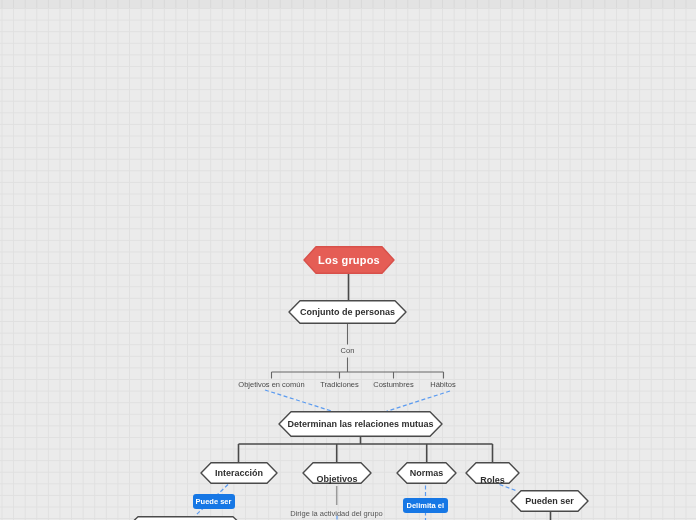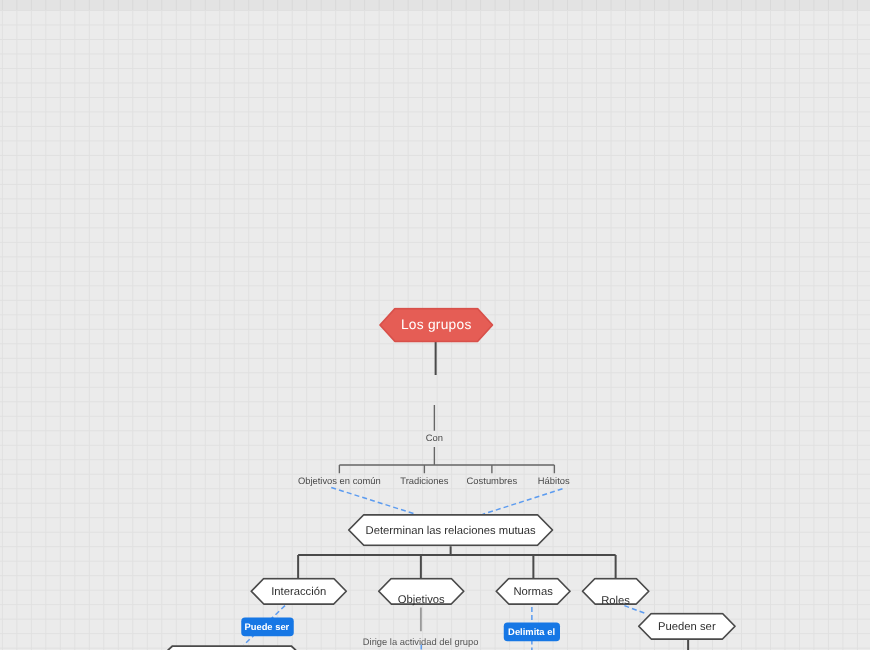--- a/index.html
+++ b/index.html
@@ -14,21 +14,21 @@
   .top-strip{position:absolute;left:0;top:0;width:100%;height:8px;background:rgba(0,0,0,0.03);z-index:0;}
   #lines{position:absolute;left:0;top:0;z-index:1;}
   #lines path{fill:none;}
   .branch-dark{stroke:#4a4a4a;stroke-width:1.6;}
   .branch-mid{stroke:#666666;stroke-width:1.1;}
   .branch-light{stroke:#9a9a9a;stroke-width:1.5;}
   .relation{stroke:var(--relation-line,#5b9bf0);stroke-width:1.2;stroke-dasharray:4 2.5;}
   .hex{position:absolute;display:flex;align-items:center;justify-content:center;z-index:2;cursor:pointer;}
   .hex-svg{position:absolute;left:0;top:0;}
   .hex-svg polygon{fill:var(--fill,#ffffff);stroke:var(--border,#4a4a4a);stroke-width:1.4;stroke-linejoin:round;}
-  .hex-label{position:relative;font-size:9px;font-weight:normal;color:#2f2f2f;white-space:nowrap;z-index:1;}
+  .hex-label{position:relative;font-size:9px;font-weight:bold;color:#2f2f2f;white-space:nowrap;z-index:1;}
   .hex.root-node .hex-label{font-size:11px;color:#ffffff;letter-spacing:0.2px;}
   .tlabel{position:absolute;transform:translateX(-50%);font-size:7.5px;color:#4a4a4a;white-space:nowrap;z-index:2;}
   .badge{
     position:absolute;display:flex;align-items:center;justify-content:center;
     background:var(--relation-badge,#1677e5);color:#ffffff;font-size:7.5px;
     border-radius:3px;white-space:nowrap;z-index:3;cursor:pointer;font-weight:bold;
   }
 </style>
 </head>
 <body>
@@ -48,20 +48,26 @@
     <path class="relation" d="M337 515.5 V520"></path>
   </svg>
 
   <div class="hex root-node" style="left:303px;top:246px;width:92px;height:28px;--fill:var(--root-fill);--border:var(--root-border);">
       <svg width="92" height="28" class="hex-svg">
         <polygon points="13,0.8 79,0.8 91,14 79,27.2 13,27.2 1,14"></polygon>
       </svg>
     <span class="hex-label">Los grupos</span>
   </div>
 
+  <div class="hex" style="left:288px;top:300px;width:119px;height:24px;">
+      <svg width="119" height="24" class="hex-svg">
+        <polygon points="12,0.8 107,0.8 118,12 107,23.2 12,23.2 1,12"></polygon>
+      </svg>
+    <span class="hex-label">Conjunto de personas</span>
+  </div>
 
   <div class="hex" style="left:278px;top:411px;width:165px;height:26px;">
       <svg width="165" height="26" class="hex-svg">
         <polygon points="13,0.8 152,0.8 164,13 152,25.2 13,25.2 1,13"></polygon>
       </svg>
     <span class="hex-label">Determinan las relaciones mutuas</span>
   </div>
 
   <div class="hex" style="left:200px;top:462px;width:78px;height:22px;">
       <svg width="78" height="22" class="hex-svg">

